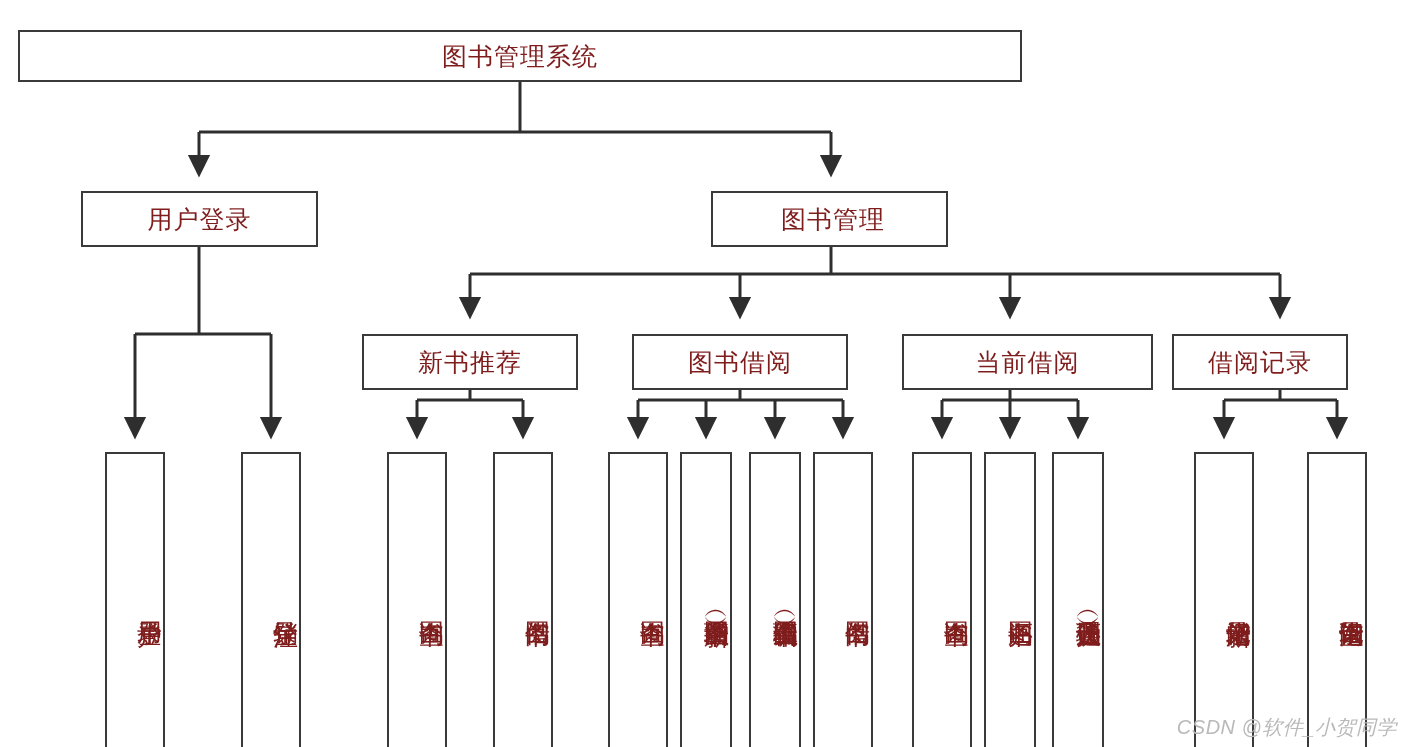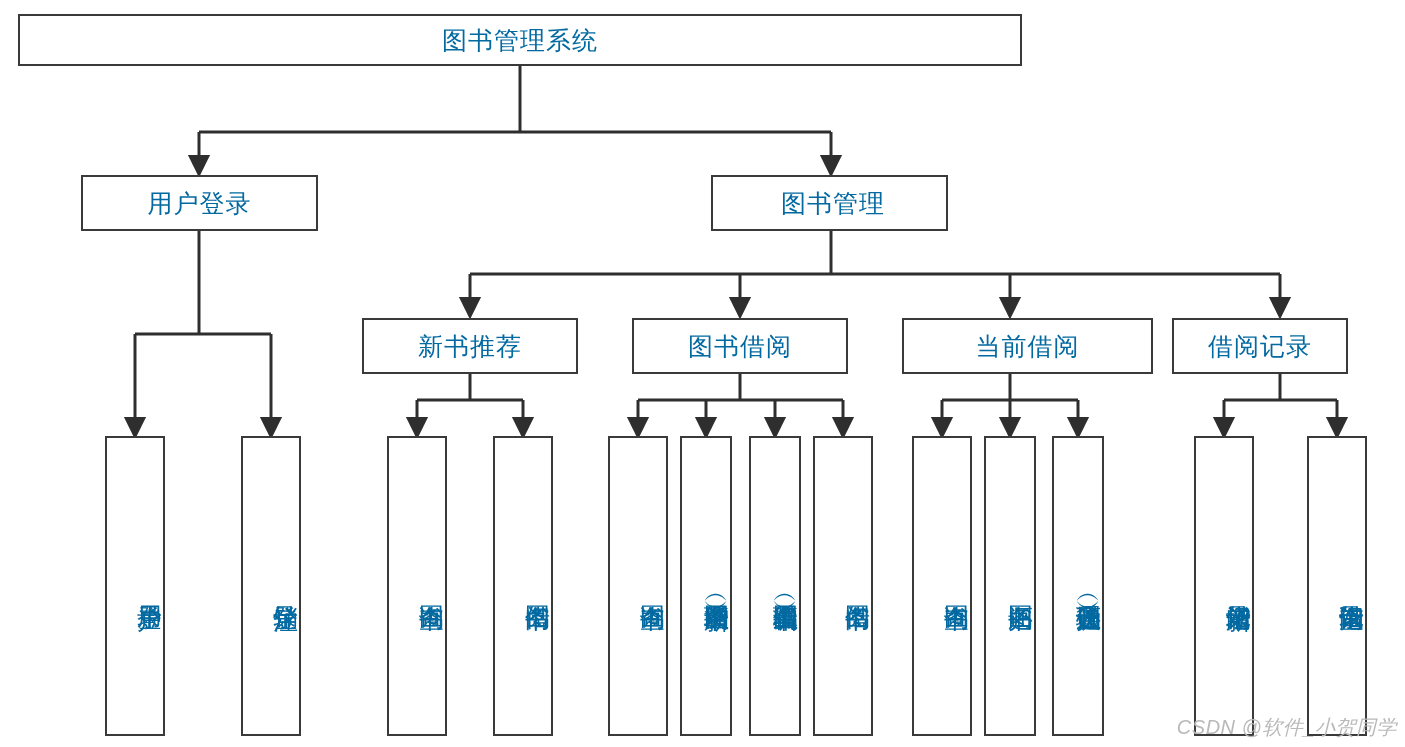--- a/index.html
+++ b/index.html
@@ -26,21 +26,22 @@
     pointer-events: none;
   }
   .node {
     position: absolute;
     box-sizing: border-box;
     background: #ffffff;
     border: 2px solid #3a3a3a;
     display: flex;
     align-items: center;
     justify-content: center;
-    color: #0369a1;
+    color: #7f1d1d;
+    margin-top: 16px;
   }
   .node.horiz {
     font-size: 25px;
     letter-spacing: 1px;
   }
   .node.vert {
     writing-mode: vertical-rl;
     text-orientation: upright;
     font-size: 25px;
     line-height: 1.08;

